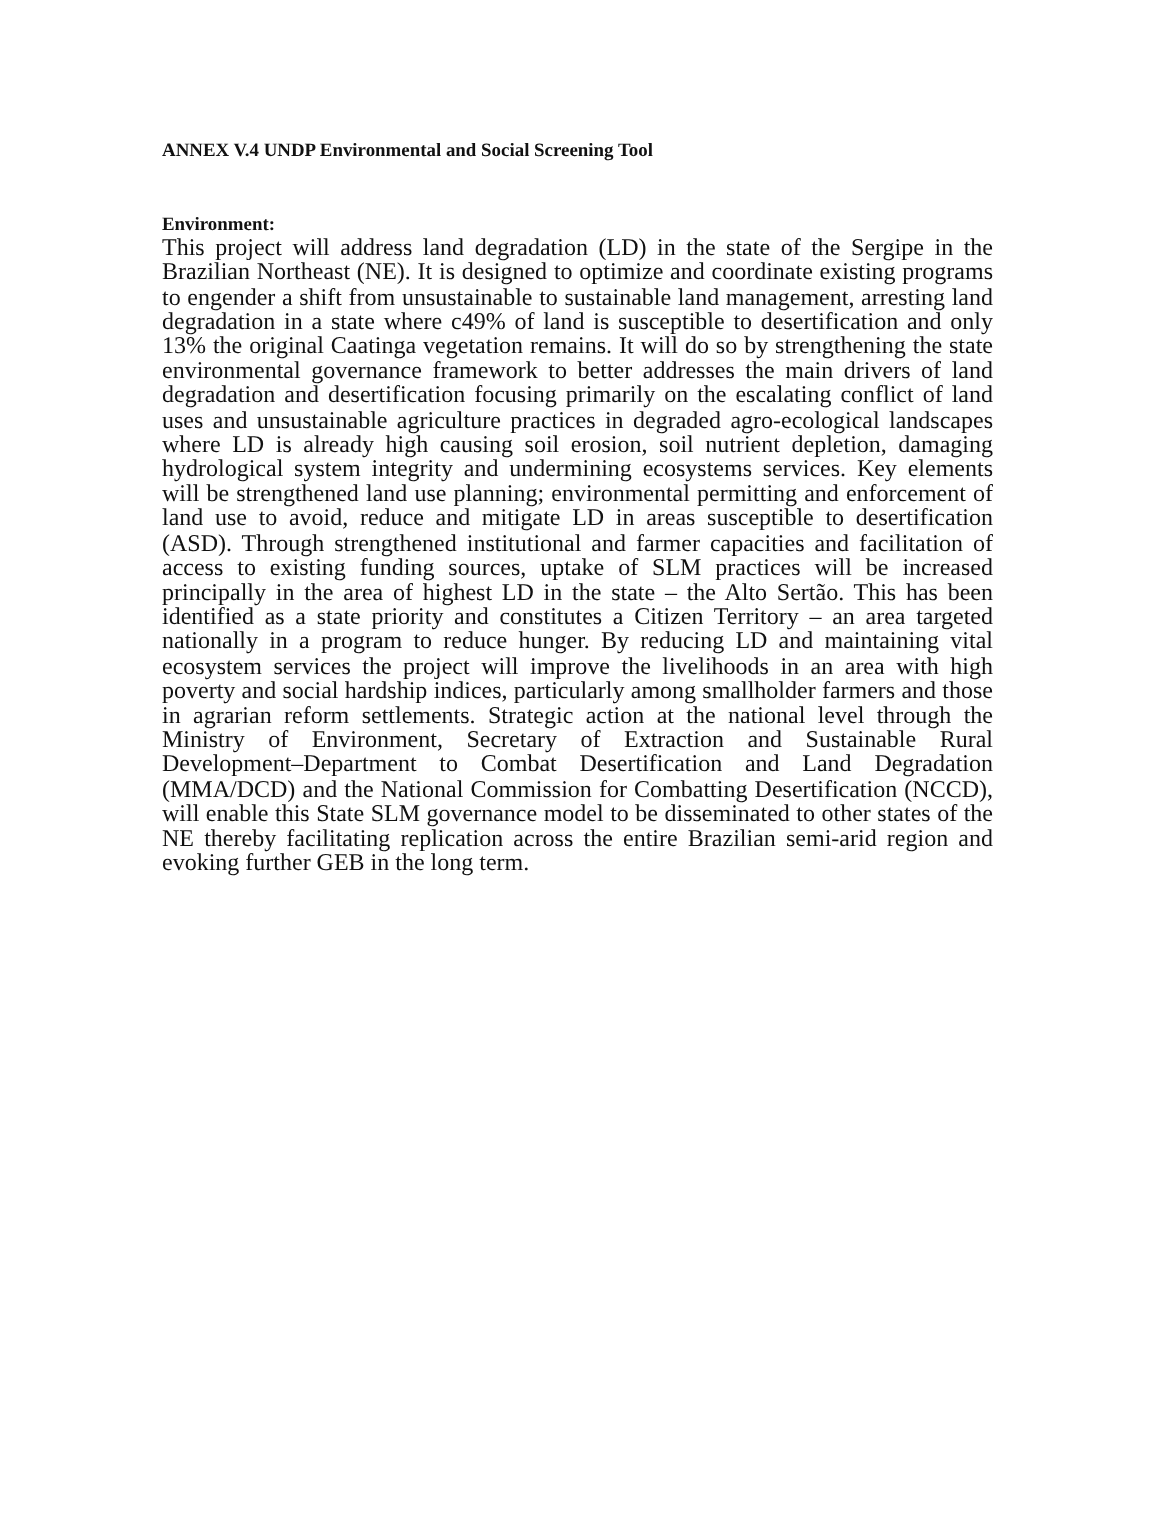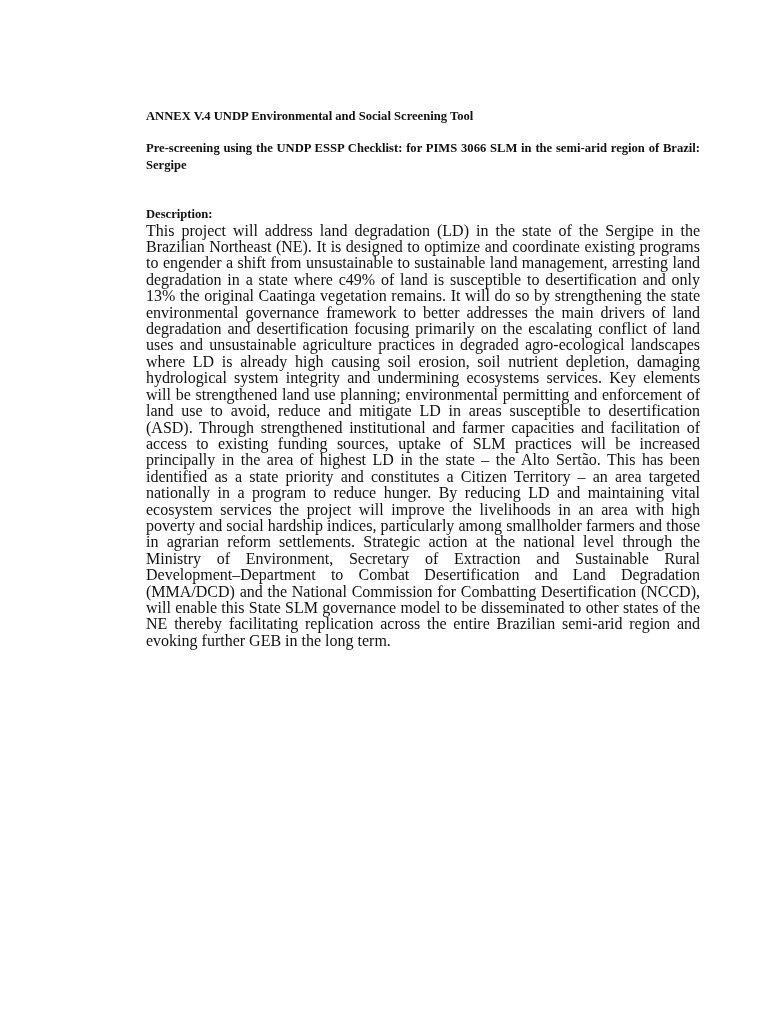--- a/index.html
+++ b/index.html
@@ -11,23 +11,22 @@
       width: 770px;
       height: 1024px;
       position: relative;
       overflow: hidden;
       font-family: "Liberation Serif", "DejaVu Serif", serif;
       color: #111111;
     }
     .page {
       position: absolute;
       left: 108px;
-      top: 108px;
+      top: 92px;
       width: 554px;
-      margin-left: 38px;
     }
     .annex-title {
       font-weight: bold;
       font-size: 12.6px;
       line-height: 16.4px;
       margin: 0;
     }
     .screening-title {
       font-weight: bold;
       font-size: 12.6px;
@@ -46,16 +45,15 @@
       line-height: 16.4px;
       margin: 0;
       text-align: justify;
     }
   </style>
 </head>
 <body>
 
 <div class="page">
   <p class="annex-title">ANNEX V.4 UNDP Environmental and Social Screening Tool</p>
-  <p class="screening-title">Pre-screening using the UNDP ESSP Checklist: for PIMS 3066 SLM in the semi-arid region of Brazil: Sergipe</p>
-  <p class="description-heading">Description:</p>
+  <p class="description-heading">Environment:</p>
   <p class="description-body">This project will address land degradation (LD) in the state of the Sergipe in the Brazilian Northeast (NE). It is designed to optimize and coordinate existing programs to engender a shift from unsustainable to sustainable land management, arresting land degradation in a state where c49% of land is susceptible to desertification and only 13% the original Caatinga vegetation remains. It will do so by strengthening the state environmental governance framework to better addresses the main drivers of land degradation and desertification focusing primarily on the escalating conflict of land uses and unsustainable agriculture practices in degraded agro-ecological landscapes where LD is already high causing soil erosion, soil nutrient depletion, damaging hydrological system integrity and undermining ecosystems services. Key elements will be strengthened land use planning; environmental permitting and enforcement of land use to avoid, reduce and mitigate LD in areas susceptible to desertification (ASD). Through strengthened institutional and farmer capacities and facilitation of access to existing funding sources, uptake of SLM practices will be increased principally in the area of highest LD in the state – the Alto Sertão. This has been identified as a state priority and constitutes a Citizen Territory – an area targeted nationally in a program to reduce hunger.  By reducing LD and maintaining vital ecosystem services the project will improve the livelihoods in an area with high poverty and social hardship indices, particularly among smallholder farmers and those in agrarian reform settlements. Strategic action at the national level through the Ministry of Environment, Secretary of Extraction and Sustainable Rural Development–Department to Combat Desertification and Land Degradation (MMA/DCD) and the National Commission for Combatting Desertification (NCCD), will enable this State SLM governance model to be disseminated to other states of the NE thereby facilitating replication across the entire Brazilian semi-arid region and evoking further GEB in the long term.</p>
 </div>
 
 </body></html>

